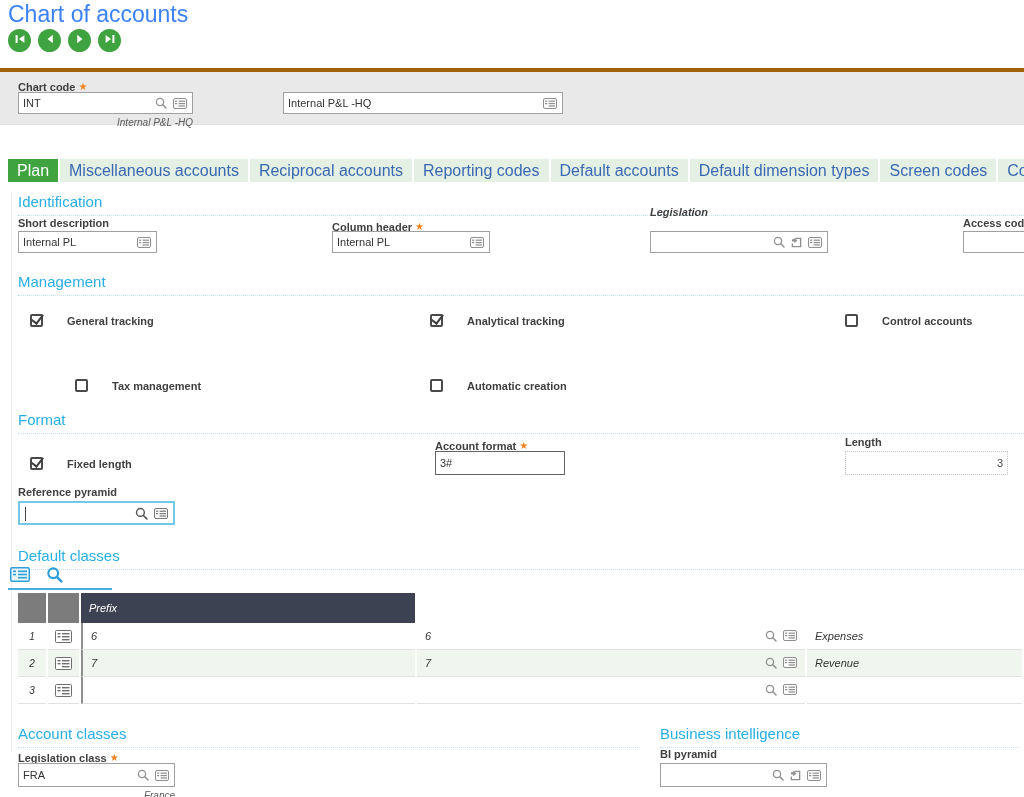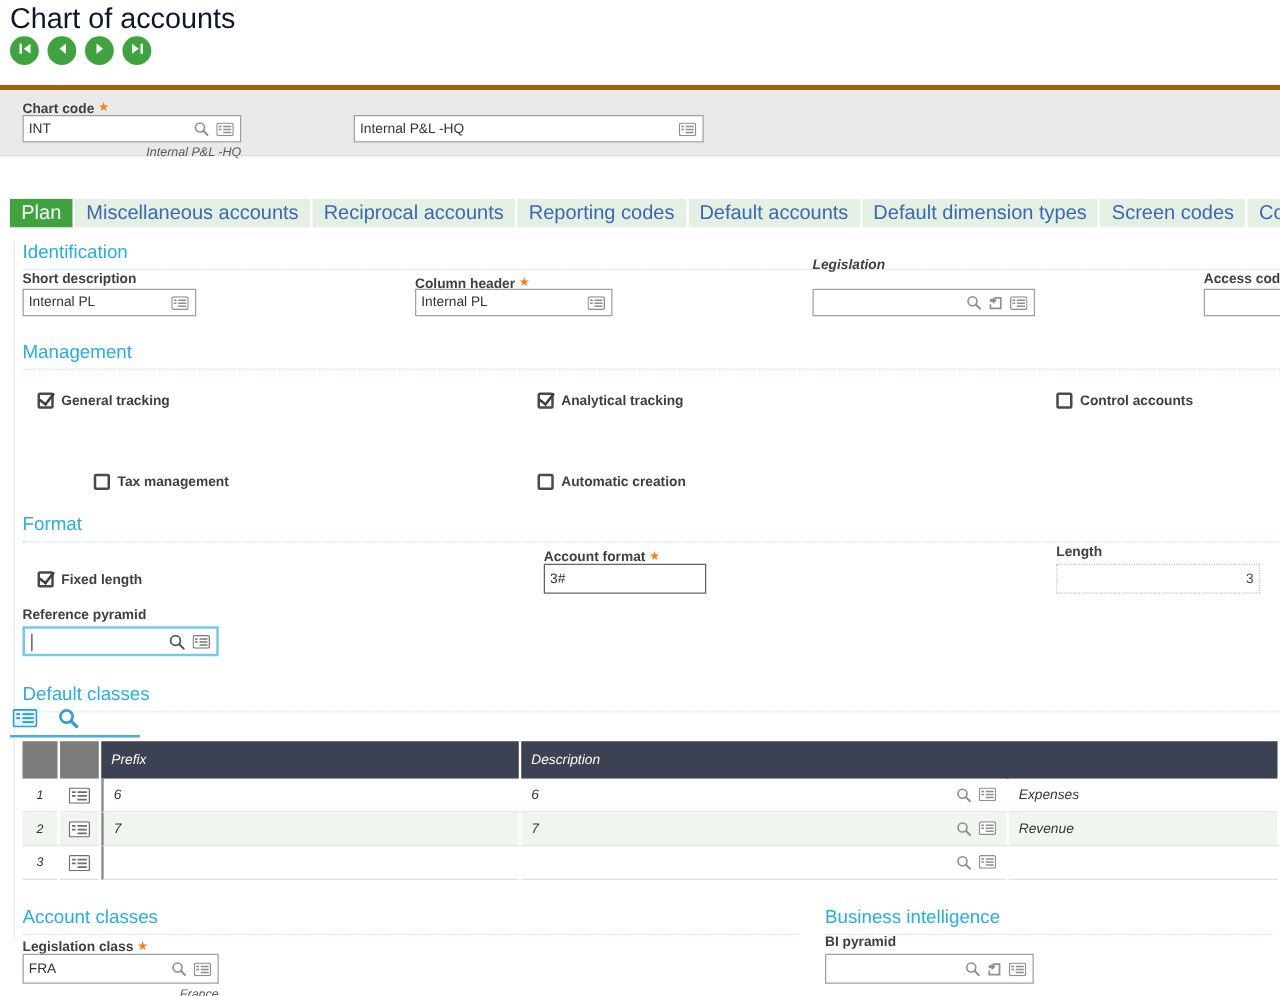--- a/index.html
+++ b/index.html
@@ -1,21 +1,21 @@
 <!DOCTYPE html>
 <html><head>
 <meta charset="utf-8">
 <style>
   * { margin:0; padding:0; box-sizing:border-box; }
   html,body { width:1024px; height:797px; }
   body { font-family:"Liberation Sans", sans-serif; background:#fff; overflow:hidden; }
   .page { position:relative; width:1024px; height:797px; overflow:hidden; background:#fff; }
 
   
-  .page-title { position:absolute; top:1px; left:8px; font-size:23px; font-weight:400; color:#0f172a; }
+  .page-title { position:absolute; top:1px; left:8px; font-size:23px; font-weight:400; color:#3b82f6; }
   .rec-nav { position:absolute; top:29px; left:8px; display:flex; gap:7px; }
   .rec-nav button { width:23px; height:23px; border-radius:50%; background:#3fa33f; border:none; display:flex; align-items:center; justify-content:center; cursor:pointer; padding:0; }
 
   
   .band { position:absolute; top:68px; left:0; width:1024px; height:57px; background:#e9e9e9; border-top:4px solid #a16207; border-bottom:1px solid #e0e0e0; }
 
   .lbl { font-size:11px; font-weight:bold; color:#3f3f3f; white-space:nowrap; }
   .req { color:#f08019; font-size:10px; margin-left:3px; position:relative; top:-1px; }
   .hint { font-size:10px; font-style:italic; color:#5a5a5a; text-align:right; white-space:nowrap; }
 
@@ -33,21 +33,21 @@
   
   .tabs { position:absolute; top:159px; left:0; width:1024px; display:flex; gap:2px; padding-left:8px; overflow:hidden; }
   .tab { height:23px; padding:0 9px; display:flex; align-items:center; font-size:16px; background:#e3f0e3; color:#3a68b2; white-space:nowrap; cursor:pointer; }
   .tab.active { background:#3fa33f; color:#fff; }
 
   
   .sect { position:absolute; font-size:15px; color:#27aee5; padding-bottom:5px; border-bottom:1px dotted #bfe3f2; }
   .frame-line { position:absolute; left:11px; top:192px; height:560px; border-left:1px solid #ececec; }
 
   
-  .checkbox { position:absolute; display:flex; align-items:center; gap:6px; cursor:pointer; }
+  .checkbox { position:absolute; display:flex; align-items:center; gap:24px; cursor:pointer; }
   .checkbox .box { width:13px; height:13px; border:2px solid #4a4a4a; border-radius:2px; background:#fff; position:relative; flex:none; }
   .checkbox.checked .box::after { content:""; position:absolute; left:2px; top:-4px; width:5px; height:10px; border:solid #3d3d3d; border-width:0 2px 2px 0; transform:rotate(38deg); }
 
   
   .grid-toolbar { position:absolute; top:566px; left:10px; display:flex; gap:16px; align-items:center; }
   .grid-toolbar span { display:flex; cursor:pointer; }
   .grid-underline { position:absolute; top:588px; left:8px; width:104px; height:2px; background:#49aede; }
 
   
   .grid { position:absolute; top:593px; left:18px; width:1006px; }
@@ -320,21 +320,20 @@
         </svg>
       </span>
   </div>
   <div class="grid-underline"></div>
 
   <div class="grid">
     <div class="grow ghead">
       <div class="gcell c-num"></div>
       <div class="gcell c-ico"></div>
       <div class="gcell c-prefix">Prefix</div>
-      <div class="gcell c-desc" style="background-image:none;">Description</div>
     </div>
 
     <div class="gbody">
       <div class="grow">
         <div class="gcell c-num">1</div>
         <div class="gcell c-ico">
             <svg viewBox="0 0 17 13" width="17" height="13">
               <rect x="0.5" y="0.5" width="16" height="12" rx="1" fill="#fff" stroke="#6e6e6e"></rect>
               <rect x="2.5" y="3" width="3" height="1.4" fill="#6e6e6e"></rect>
               <rect x="7" y="3" width="7.5" height="1.4" fill="#6e6e6e"></rect>

